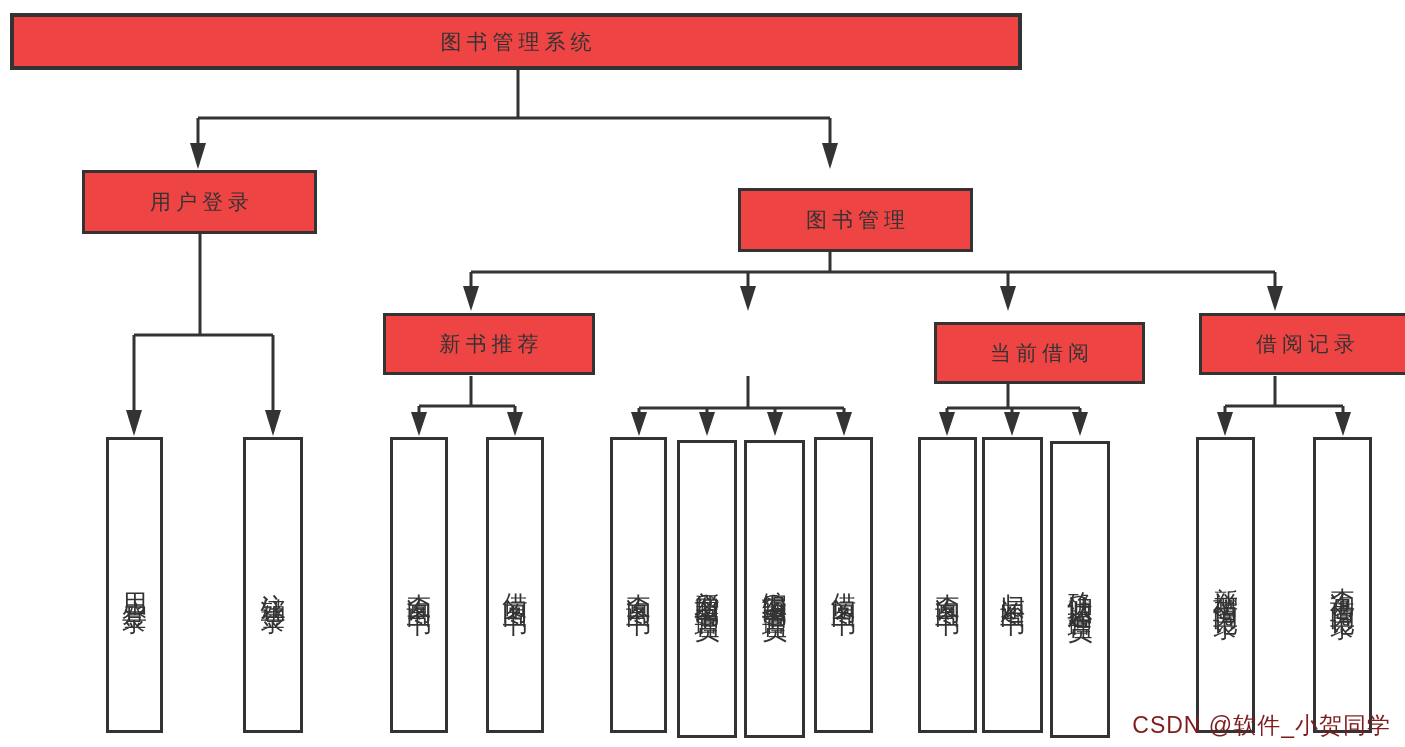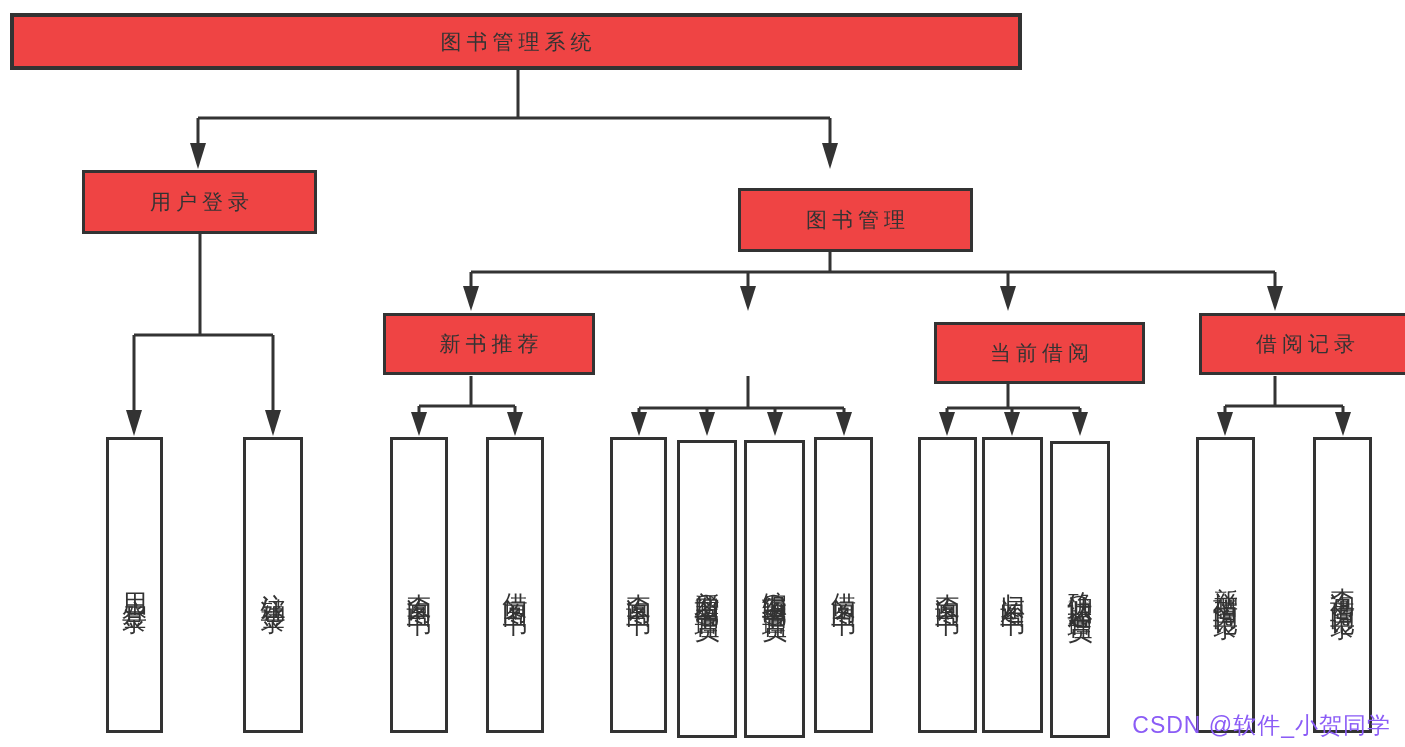--- a/index.html
+++ b/index.html
@@ -52,21 +52,21 @@
     font-size: 25px;
     writing-mode: vertical-rl;
     text-orientation: mixed;
     letter-spacing: 6px;
     line-height: 1;
   }
   .watermark {
     position: absolute;
     right: 14px;
     bottom: 6px;
-    color: #8b5cf6;
+    color: #7f1d1d;
     font-size: 23px;
     letter-spacing: 1px;
     z-index: 5;
     pointer-events: none;
   }
 </style>
 </head>
 <body>
 
 <div class="canvas">

